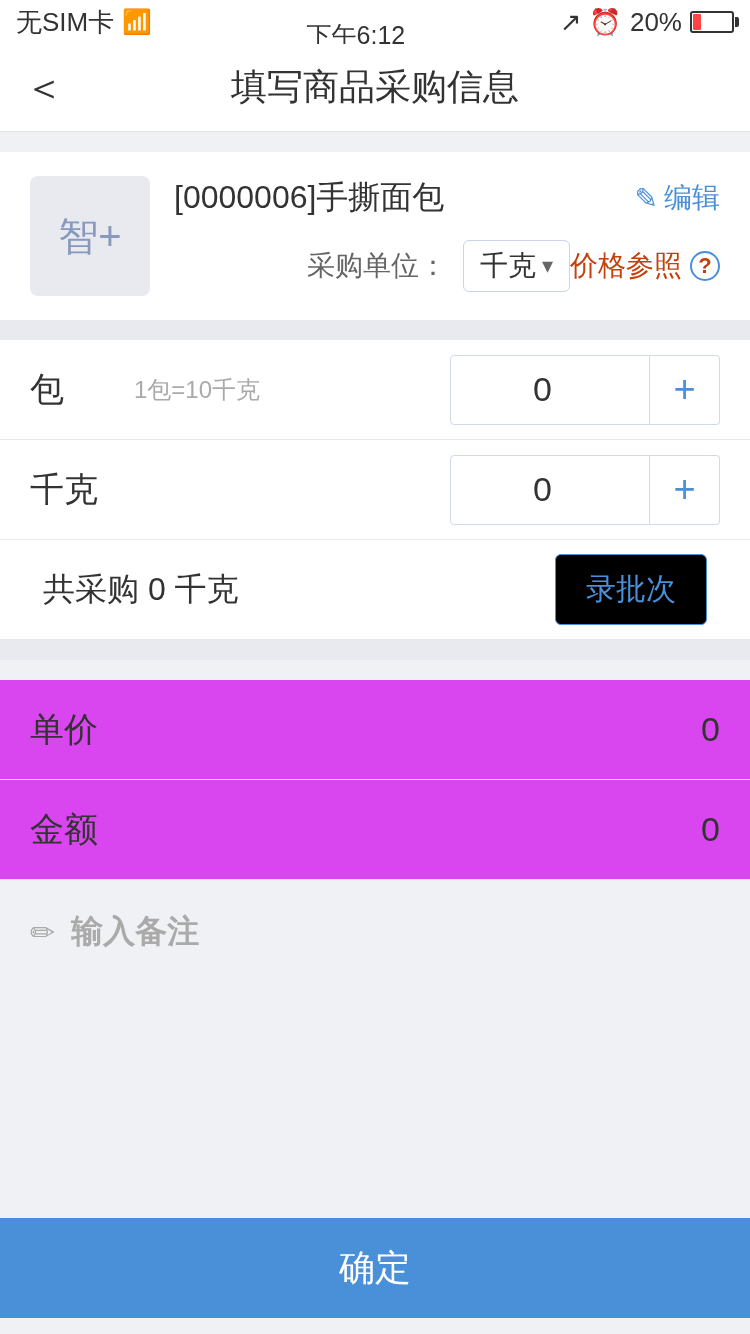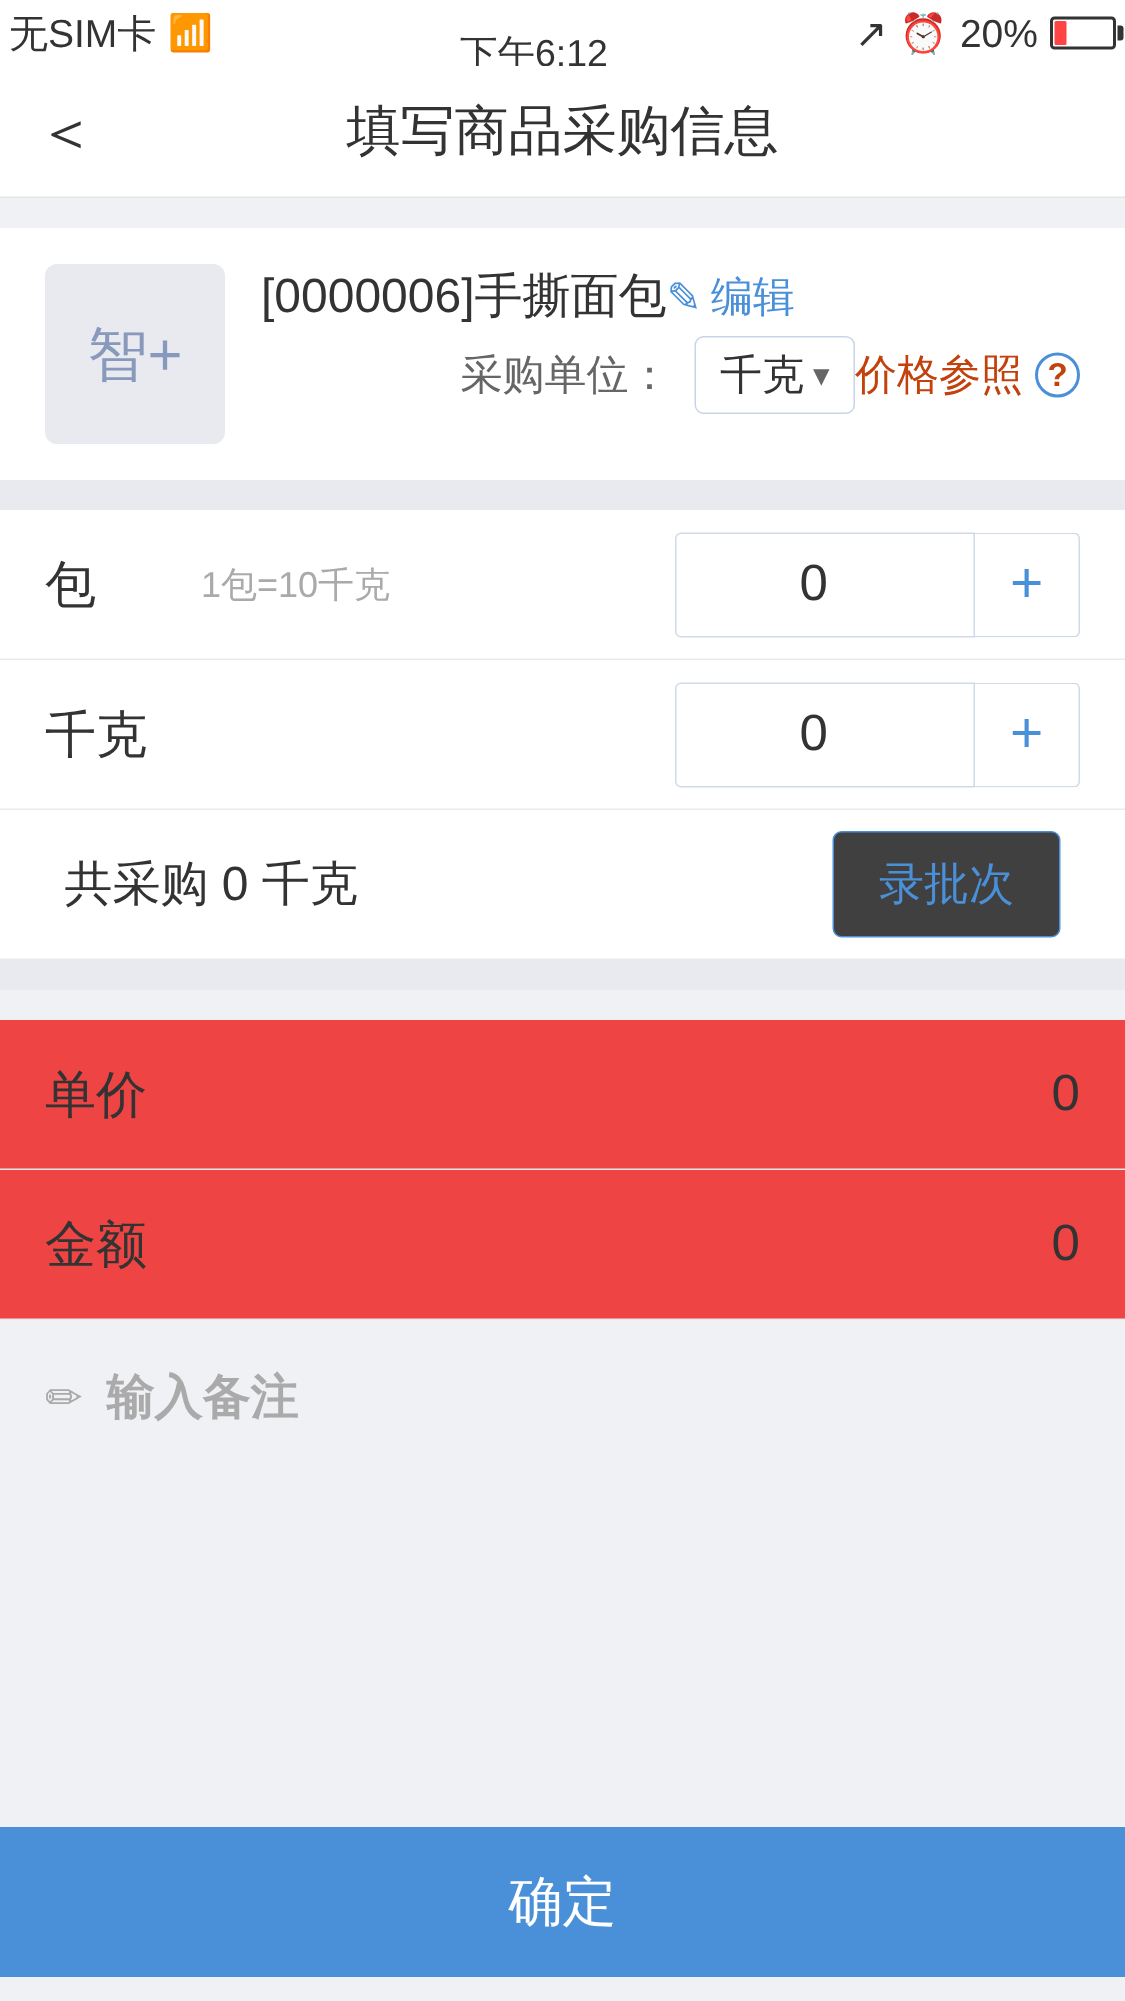--- a/index.html
+++ b/index.html
@@ -13,21 +13,21 @@
       font-size: 32px;
     }
 
     
     .status-bar {
       height: 44px;
       background: #fff;
       display: flex;
       align-items: center;
       justify-content: space-between;
-      padding: 0 6px;
+      padding: 0 16px;
       font-size: 28px;
       font-weight: 500;
     }
     .status-left {
       display: flex;
       align-items: center;
       gap: 8px;
       font-size: 26px;
     }
     .status-center {
@@ -119,22 +119,23 @@
     }
     .owl-logo {
       font-size: 40px;
       color: #8899bb;
     }
     .product-info {
       flex: 1;
     }
     .product-name-row {
       display: flex;
-      align-items: center;
-      margin-bottom: 4px;
+      justify-content: space-between;
+      align-items: center;
+      margin-bottom: 20px;
     }
     .product-name {
       font-size: 32px;
       color: #333;
       font-weight: 500;
     }
     .edit-btn {
       color: #4a90d9;
       font-size: 28px;
       display: flex;
@@ -259,30 +260,30 @@
       height: 100px;
       border-bottom: 1px solid #eaeaea;
     }
     .total-label {
       font-size: 32px;
       color: #333;
     }
     .batch-btn {
       border: 1px solid #4a90d9;
       color: #4a90d9;
-      background: #404040;
+      background: #000000;
       border-radius: 6px;
       padding: 14px 30px;
       font-size: 30px;
       cursor: pointer;
     }
 
     
     .info-section {
-      background: #ef4444;
+      background: #d946ef;
       margin-top: 20px;
     }
     .info-row {
       display: flex;
       align-items: center;
       justify-content: space-between;
       padding: 0 30px;
       height: 100px;
       border-bottom: 1px solid #eaeaea;
     }

